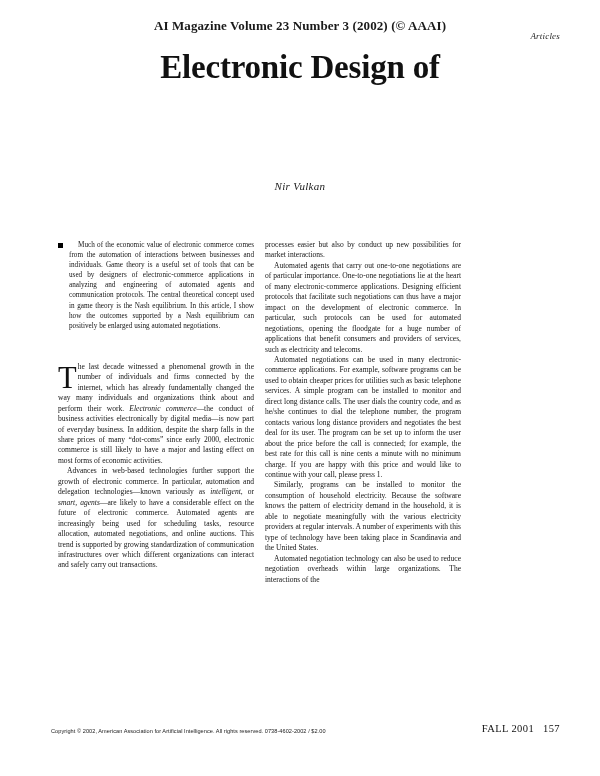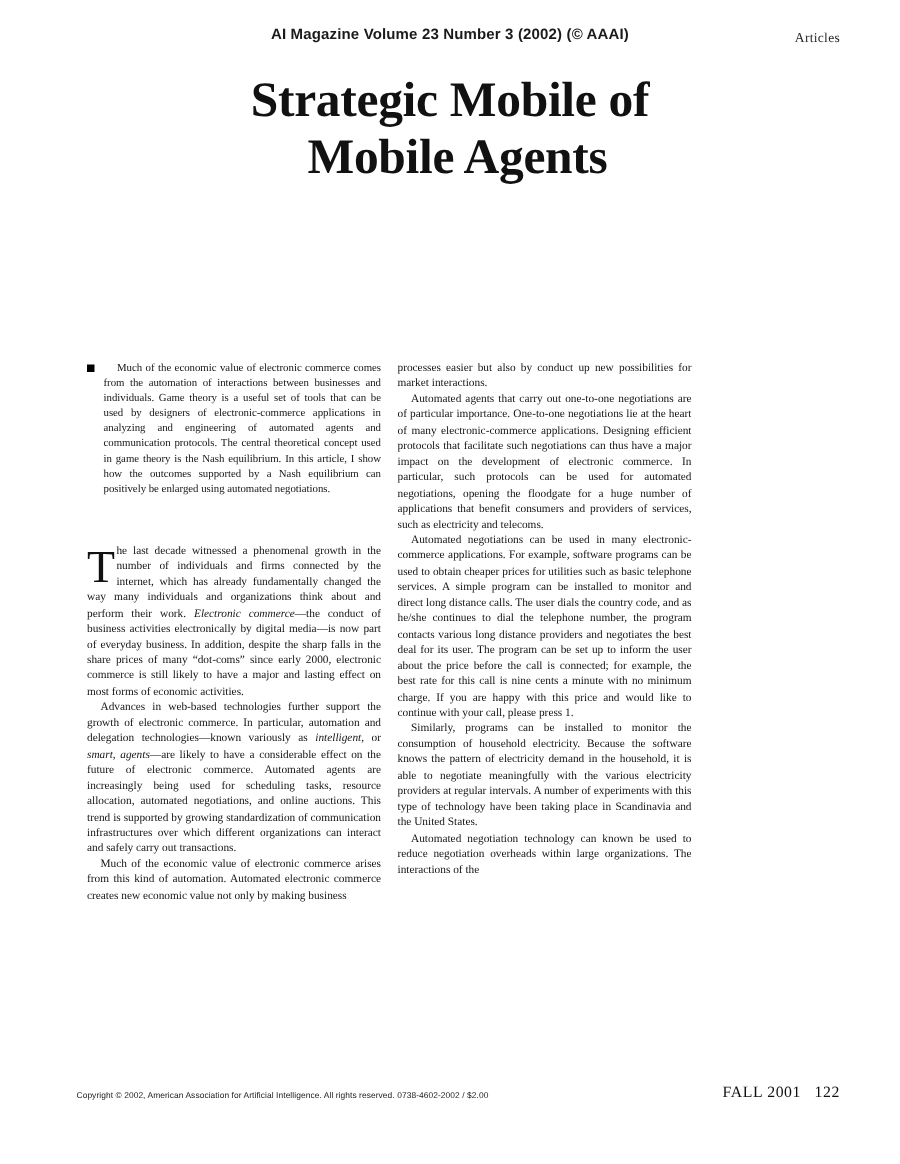--- a/index.html
+++ b/index.html
@@ -23,30 +23,31 @@
     height: 776px;
   }
 
   
   .journal-line {
     position: absolute;
     left: 0;
     top: 18px;
     width: 600px;
     text-align: center;
-    font-family: Liberation Sans, sans-serif;
-    font-size: 10px;
+    font-family: Liberation Serif, serif;
+    font-size: 13px;
     font-weight: bold;
     letter-spacing: 0.1px;
     color: #1a1a1a;
   }
   .articles-label {
     position: absolute;
     right: 40px;
-    top: 20px;
+    top: 31px;
+    font-style: italic;
     font-size: 9px;
     color: #2a2a2a;
     letter-spacing: 0.2px;
   }
 
   
   .title-block {
     position: absolute;
     left: 40px;
     top: 48px;
@@ -157,52 +158,51 @@
 </head>
 <body>
 
 <div class="page">
 
   <div class="journal-line">AI Magazine Volume 23 Number 3 (2002) (© AAAI)</div>
 
   <div class="articles-label">Articles</div>
 
   <div class="title-block">
-    <div class="title-line l1">Strategic Mobile of</div>
-    <div class="title-line l2">Mobile Agents</div>
-  </div>
-
+    <div class="title-line l1">Electronic Design of</div>
+  </div>
+
+  <div class="author">Nir Vulkan</div>
 
   <div class="col col-left">
 
     <p class="abstract">
       <span class="abstract-bullet"></span><span>Much of the economic value of electronic commerce comes from the automation of interactions between businesses and individuals. Game theory is a useful set of tools that can be used by designers of electronic-commerce applications in analyzing and engineering of automated agents and communication protocols. The central theoretical concept used in game theory is the Nash equilibrium. In this article, I show how the outcomes supported by a Nash equilibrium can positively be enlarged using automated negotiations.</span>
     </p>
 
     <div class="gap-after-abstract"></div>
 
     <p class="dropcap-para noindent">
       <span class="dropcap">T</span><span>he last decade witnessed a phenomenal growth in the number of individuals and firms connected by the internet, which has already fundamentally changed the way many individuals and organizations think about and perform their work. </span><span class="it">Electronic commerce</span><span>—the conduct of business activities electronically by digital media—is now part of everyday business. In addition, despite the sharp falls in the share prices of many “dot-coms” since early 2000, electronic commerce is still likely to have a major and lasting effect on most forms of economic activities.</span>
     </p>
 
     <p><span>Advances in web-based technologies further support the growth of electronic commerce. In particular, automation and delegation technologies—known variously as </span><span class="it">intelligent</span><span>, or </span><span class="it">smart, agents</span><span>—are likely to have a considerable effect on the future of electronic commerce. Automated agents are increasingly being used for scheduling tasks, resource allocation, automated negotiations, and online auctions. This trend is supported by growing standardization of communication infrastructures over which different organizations can interact and safely carry out transactions.</span></p>
 
-    <p>Much of the economic value of electronic commerce arises from this kind of automation. Automated electronic commerce creates new economic value not only by making business</p>
 
   </div>
 
   <div class="col col-right">
 
     <p class="noindent">processes easier but also by conduct up new possibilities for market interactions.</p>
     <p>Automated agents that carry out one-to-one negotiations are of particular importance. One-to-one negotiations lie at the heart of many electronic-commerce applications. Designing efficient protocols that facilitate such negotiations can thus have a major impact on the development of electronic commerce. In particular, such protocols can be used for automated negotiations, opening the floodgate for a huge number of applications that benefit consumers and providers of services, such as electricity and telecoms.</p>
     <p>Automated negotiations can be used in many electronic-commerce applications. For example, software programs can be used to obtain cheaper prices for utilities such as basic telephone services. A simple program can be installed to monitor and direct long distance calls. The user dials the country code, and as he/she continues to dial the telephone number, the program contacts various long distance providers and negotiates the best deal for its user. The program can be set up to inform the user about the price before the call is connected; for example, the best rate for this call is nine cents a minute with no minimum charge. If you are happy with this price and would like to continue with your call, please press 1.</p>
     <p>Similarly, programs can be installed to monitor the consumption of household electricity. Because the software knows the pattern of electricity demand in the household, it is able to negotiate meaningfully with the various electricity providers at regular intervals. A number of experiments with this type of technology have been taking place in Scandinavia and the United States.</p>
-    <p>Automated negotiation technology can known be used to reduce negotiation overheads within large organizations. The interactions of the</p>
+    <p>Automated negotiation technology can also be used to reduce negotiation overheads within large organizations. The interactions of the</p>
 
   </div>
 
   <div class="copyright">Copyright © 2002, American Association for Artificial Intelligence. All rights reserved. 0738-4602-2002 / $2.00</div>
 
   <div class="folio">
-    <span>FALL 2001</span><span class="pagenum">122</span>
+    <span>FALL 2001</span><span class="pagenum">157</span>
   </div>
 
 </div>
 
 </body></html>

